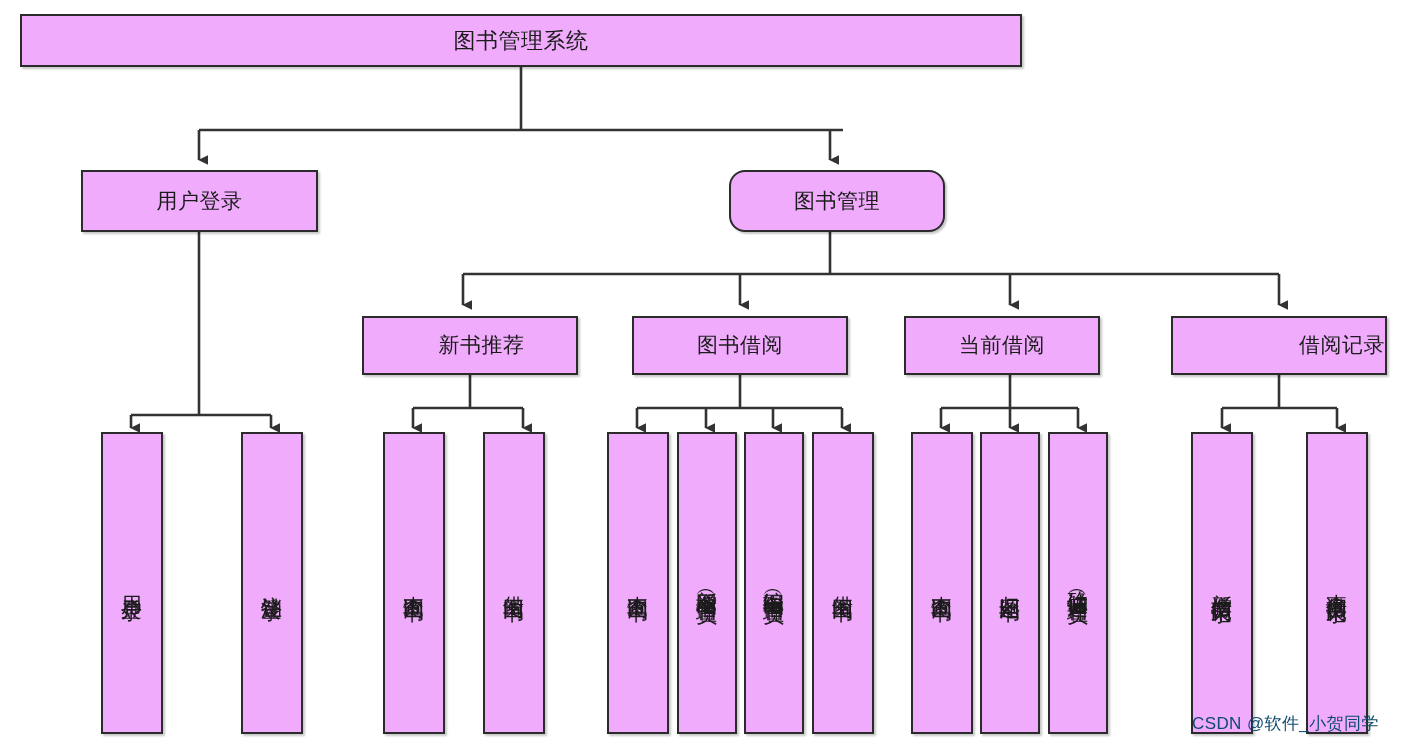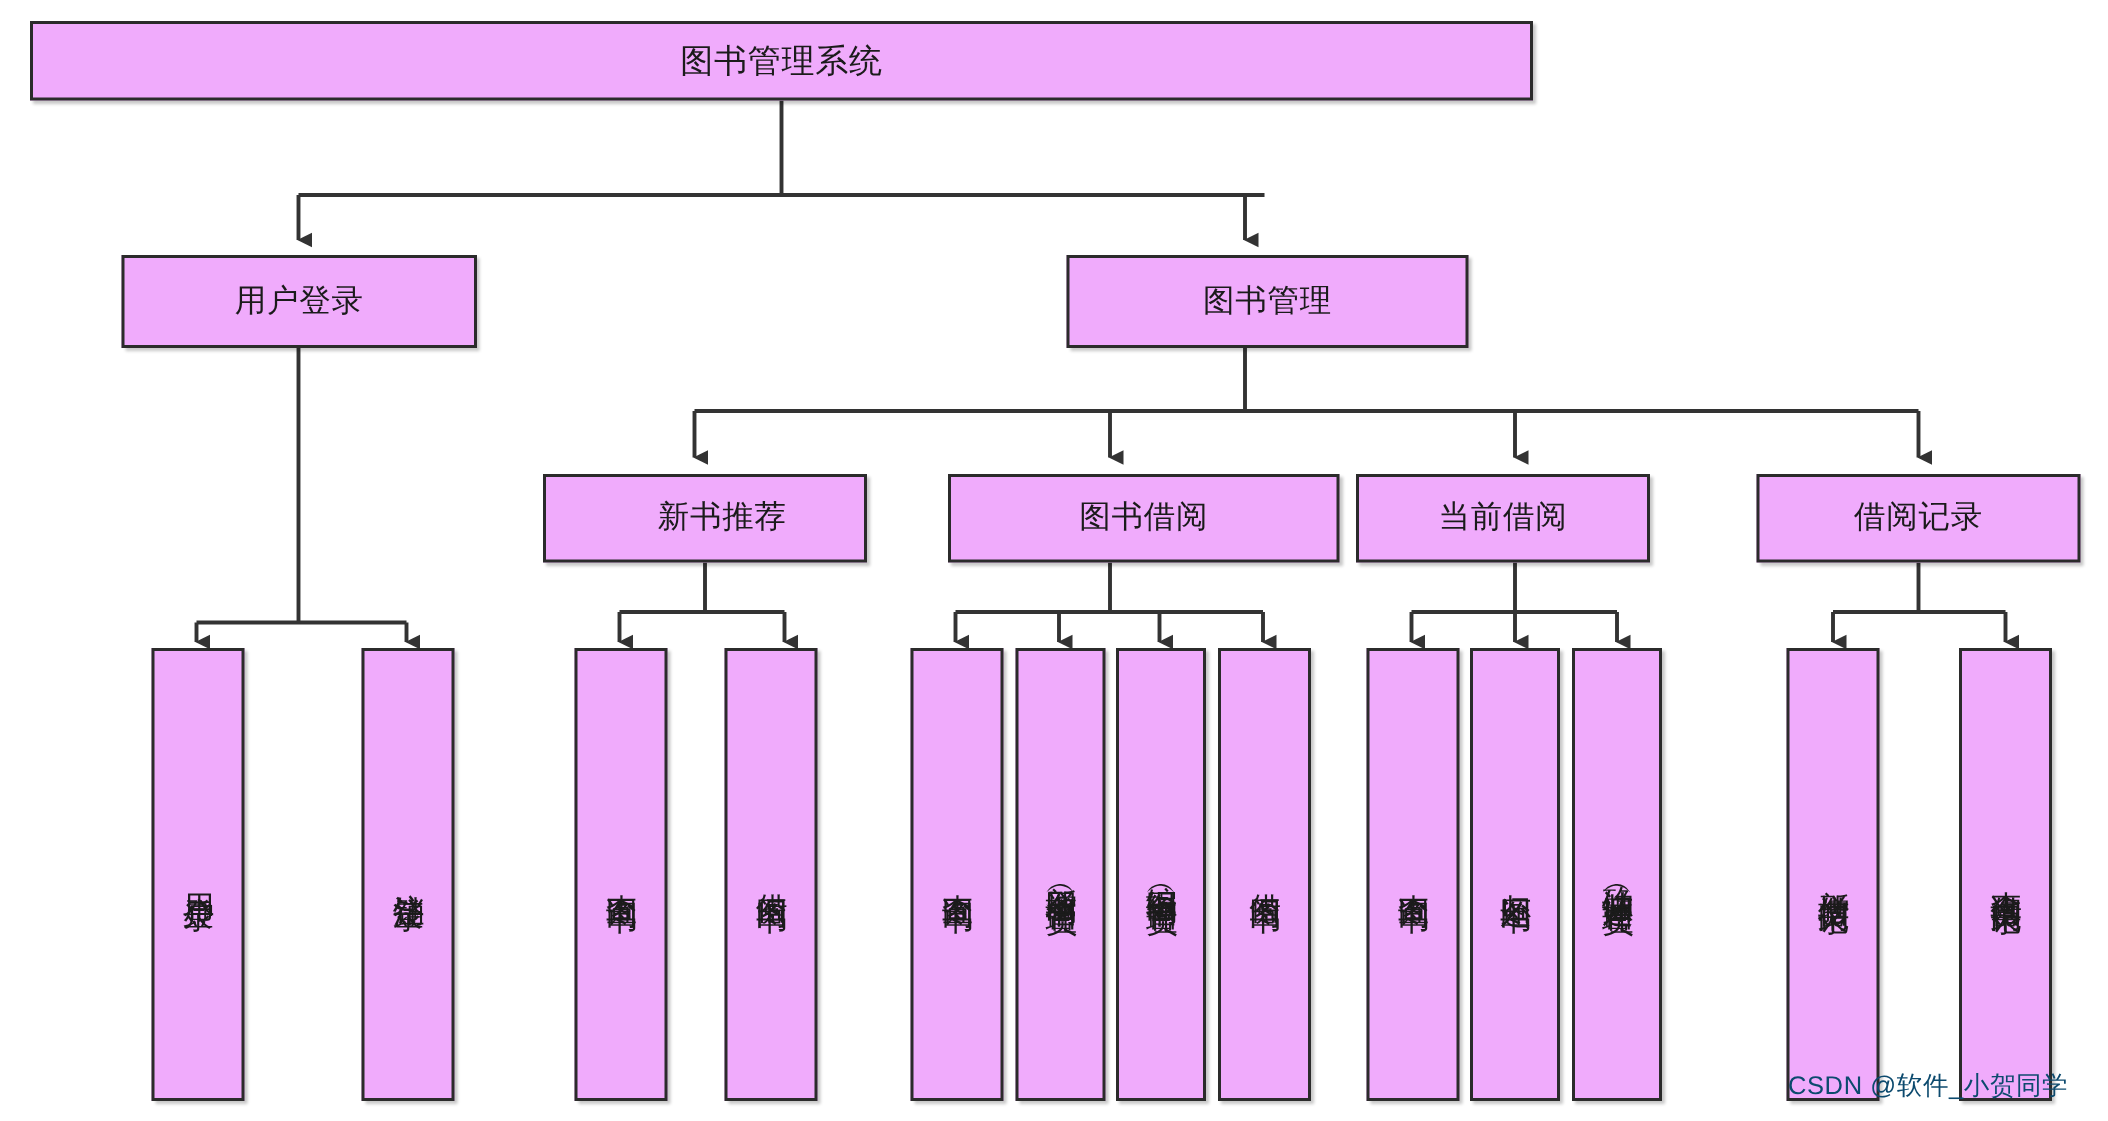--- a/index.html
+++ b/index.html
@@ -121,34 +121,34 @@
     </g>
   </svg>
 
   <div class="node root" style="left:20px; top:14px; width:1002px; height:53px;">
     <span class="label">图书管理系统</span>
   </div>
 
   <div class="node" style="left:81px; top:170px; width:237px; height:62px;">
     <span class="label">用户登录</span>
   </div>
-  <div class="node" style="left:711px; top:170px; width:268px; height:62px;">
+  <div class="node" style="left:729px; top:170px; width:216px; height:62px;border-radius:16px;">
     <span class="label">图书管理</span>
   </div>
 
   <div class="node" style="left:362px; top:316px; width:216px; height:59px;padding-left:23px;">
     <span class="label">新书推荐</span>
   </div>
-  <div class="node" style="left:632px; top:316px; width:261px; height:59px;">
+  <div class="node" style="left:632px; top:316px; width:216px; height:59px;">
     <span class="label">图书借阅</span>
   </div>
   <div class="node" style="left:884px; top:316px; width:196px; height:59px;margin-left:20px;">
     <span class="label">当前借阅</span>
   </div>
-  <div class="node" style="left:1171px; top:316px; width:216px; height:59px;">
+  <div class="node" style="left:1171px; top:316px; width:216px; height:59px;justify-content:flex-end;">
     <span class="label">借阅记录</span>
   </div>
 
   <div class="node vertical" style="left:101px; top:432px; width:62px; height:302px;">
     <span class="label">用户登录</span>
   </div>
   <div class="node vertical" style="left:241px; top:432px; width:62px; height:302px;">
     <span class="label">注销登录</span>
   </div>
 

